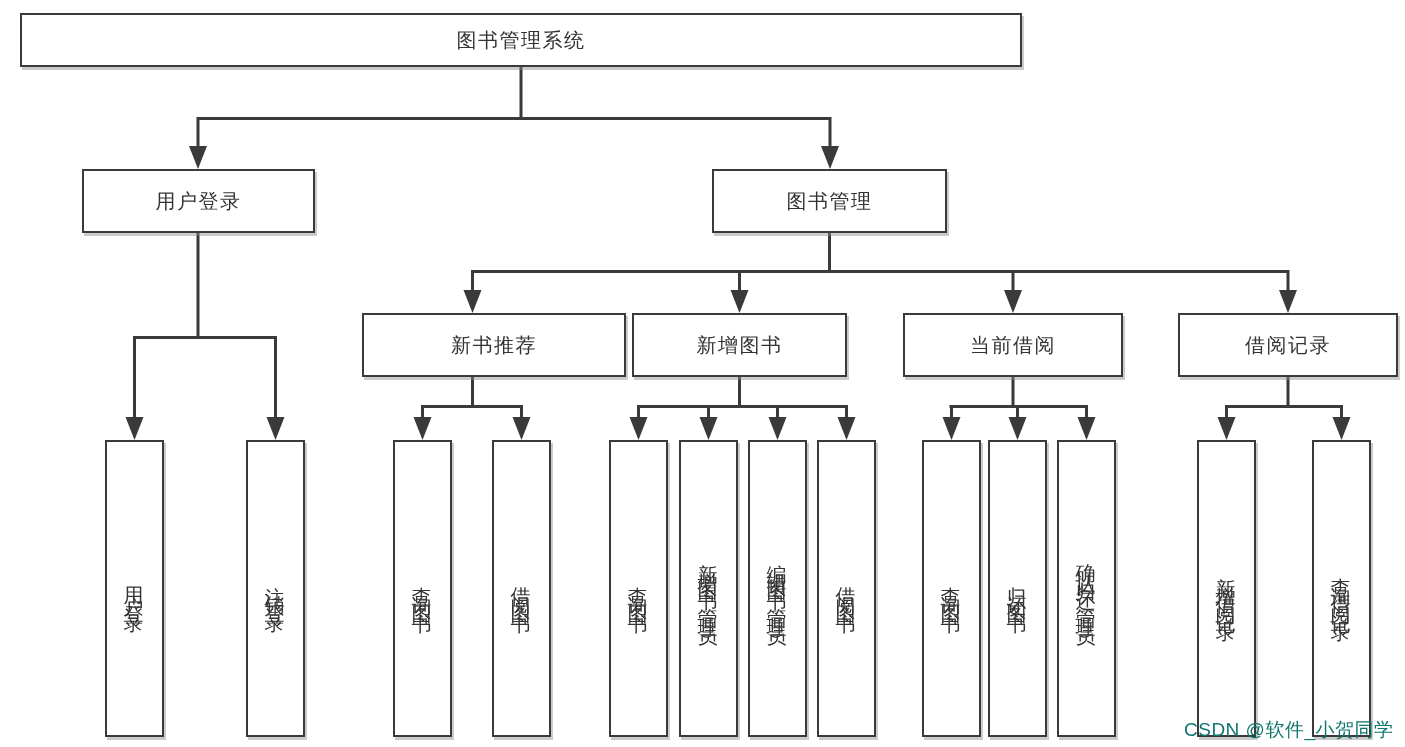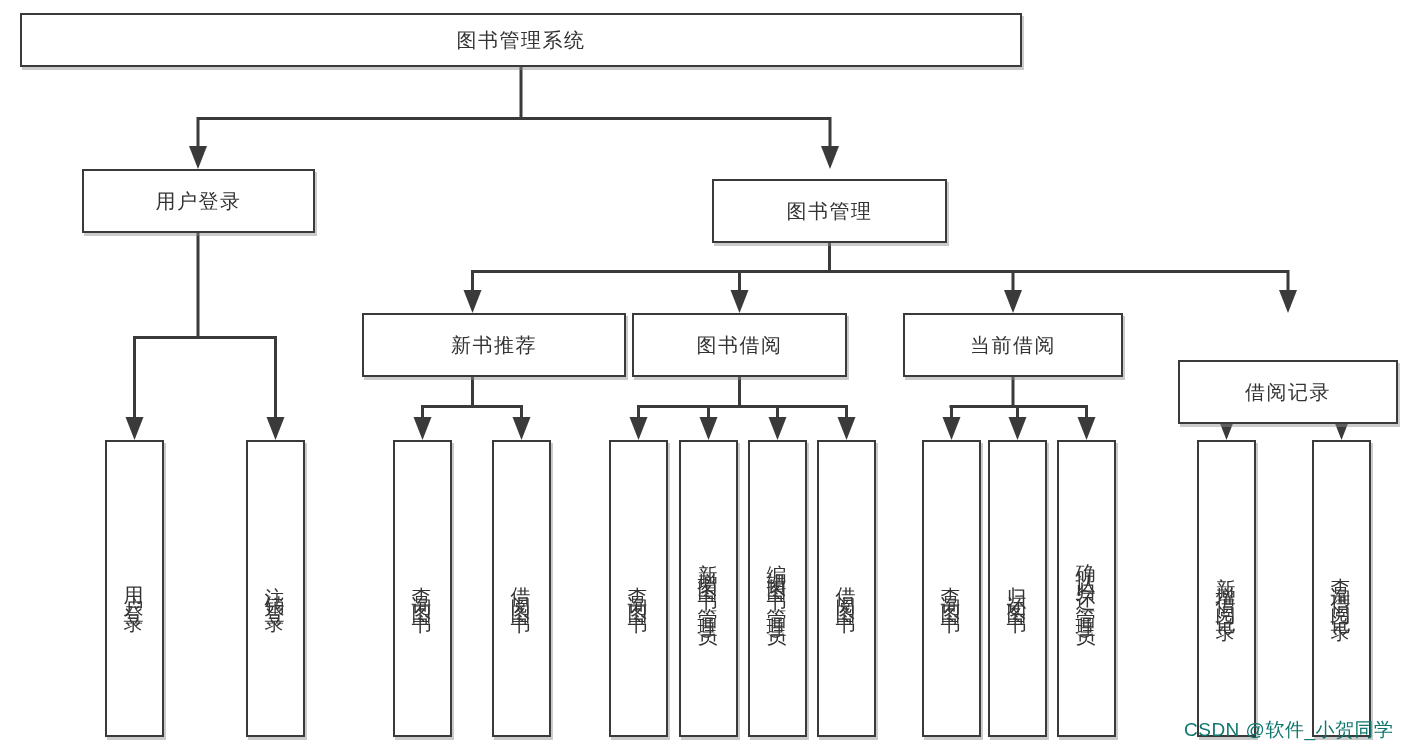--- a/index.html
+++ b/index.html
@@ -18,26 +18,26 @@
     background:#ffffff;
     display:flex;align-items:center;justify-content:center;
     color:#333333;
     font-size:20px;
     letter-spacing:1.5px;
     box-shadow:2px 3px 0 rgba(140,140,140,0.45);
   }
   .root{left:20px;top:13px;width:1002px;height:54px;}
   .l2{top:169px;height:64px;}
   .b-user-login{left:82px;width:233px;}
-  .b-book-mgmt{left:712px;width:235px;margin-top:10px;}
+  .b-book-mgmt{left:712px;width:235px;}
   .l3{top:313px;height:64px;}
   .b-new-rec{left:362px;width:264px;}
   .b-book-borrow{left:632px;width:215px;}
   .b-cur-borrow{left:903px;width:220px;}
-  .b-borrow-rec{left:1178px;width:220px;margin-top:47px;}
+  .b-borrow-rec{left:1178px;width:220px;}
   .leaf{
     top:440px;height:297px;width:59px;
     writing-mode:vertical-rl;
     letter-spacing:9px;
     font-size:20px;
   }
   .lf1{left:105px;} .lf2{left:246px;}
   .lf3{left:393px;} .lf4{left:492px;}
   .lf5{left:609px;} .lf6{left:679px;} .lf7{left:748px;} .lf8{left:817px;}
   .lf9{left:922px;} .lf10{left:988px;} .lf11{left:1057px;}
@@ -106,21 +106,21 @@
       <polygon points="1332.5,417 1350.5,417 1341.5,440"></polygon>
     </g>
   </svg>
 
   <div class="box root">图书管理系统</div>
 
   <div class="box l2 b-user-login">用户登录</div>
   <div class="box l2 b-book-mgmt">图书管理</div>
 
   <div class="box l3 b-new-rec">新书推荐</div>
-  <div class="box l3 b-book-borrow">图书借阅</div>
+  <div class="box l3 b-book-borrow">新增图书</div>
   <div class="box l3 b-cur-borrow">当前借阅</div>
   <div class="box l3 b-borrow-rec">借阅记录</div>
 
   <div class="box leaf lf1">用户登录</div>
   <div class="box leaf lf2">注销登录</div>
 
   <div class="box leaf lf3">查询图书</div>
   <div class="box leaf lf4">借阅图书</div>
 
   <div class="box leaf lf5">查询图书</div>

